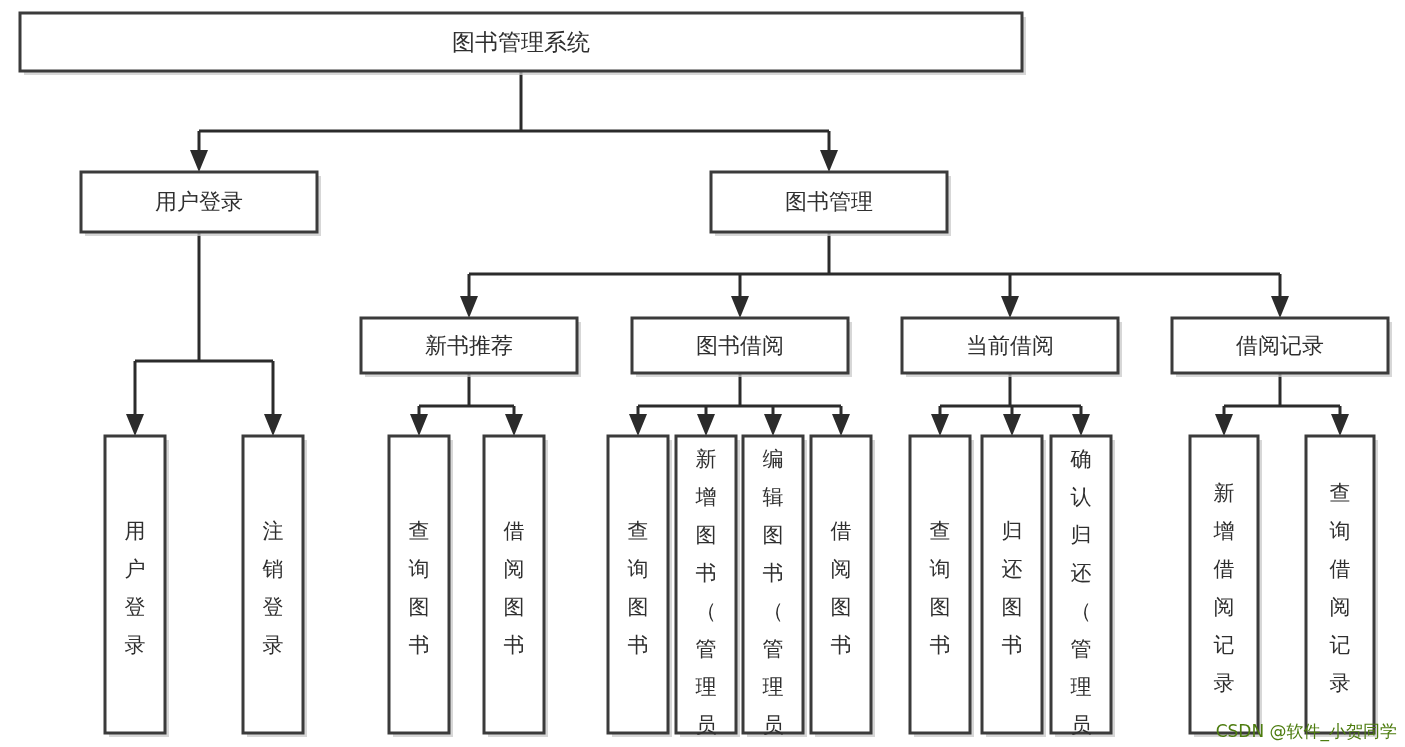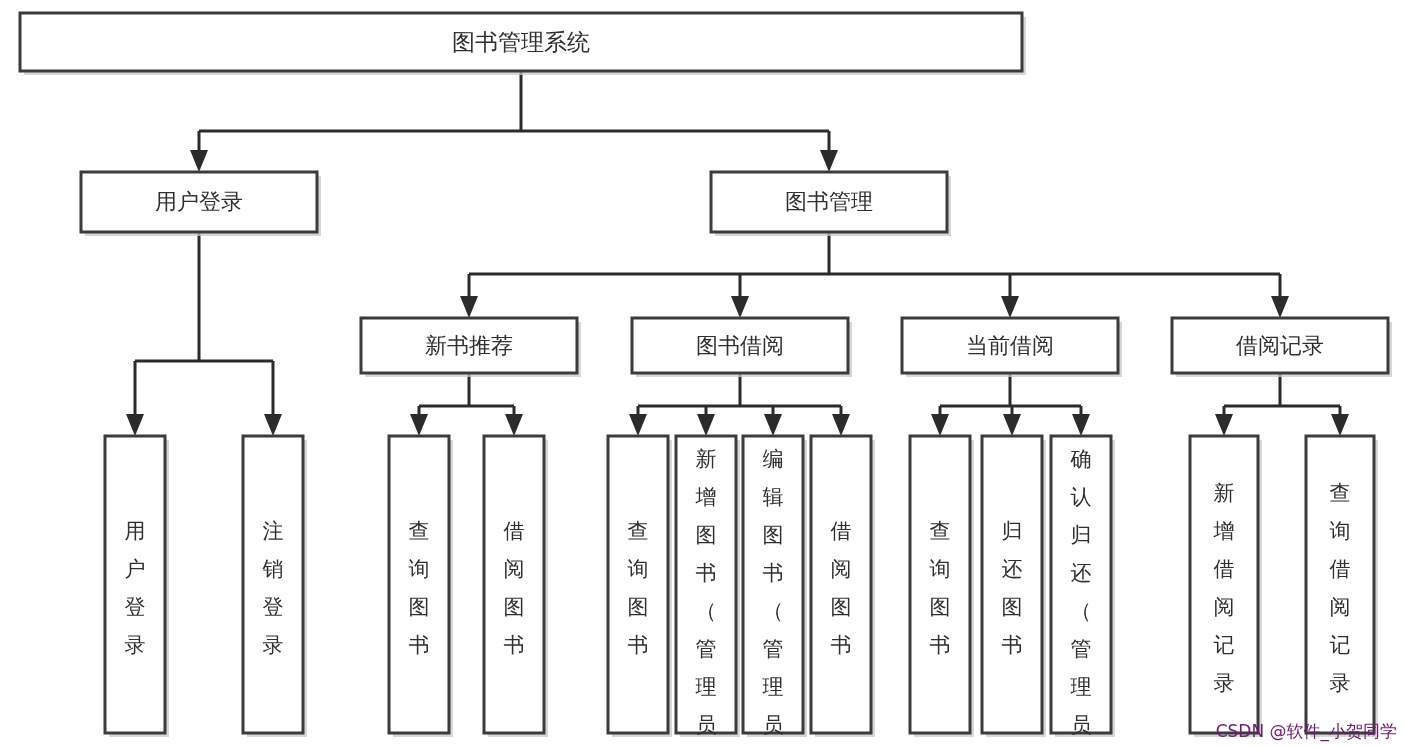--- a/index.html
+++ b/index.html
@@ -10,21 +10,21 @@
   .nodebox{fill:#ffffff;stroke:#3b3b3b;stroke-width:3;}
   .shadow{fill:#c9c9c9;stroke:none;opacity:.75;}
   .conn{stroke:#2b2b2b;stroke-width:3;fill:none;stroke-linecap:butt;}
   .arrowhead{fill:#2b2b2b;stroke:none;}
   .lbl{fill:#2f2f2f;font-size:22px;font-family:"DejaVu Sans","Liberation Sans",sans-serif;
        text-anchor:middle;dominant-baseline:middle;}
   .lbl-top{font-size:23px;}
   .vlbl{fill:#2f2f2f;font-size:21px;
         font-family:"DejaVu Sans","Liberation Sans",sans-serif;
         text-anchor:middle;}
-  .watermark{position:absolute;right:8px;bottom:4px;color:#701a75;font-size:17px;
+  .watermark{position:absolute;right:8px;bottom:4px;color:#4d7c0f;font-size:17px;
              font-family:"DejaVu Sans","Liberation Sans",sans-serif;white-space:nowrap;}
 </style>
 </head>
 <body>
 
 <div id="stage">
 
   <svg class="diagram" viewBox="0 0 1405 747">
     <defs></defs>
     <g id="connectors">

